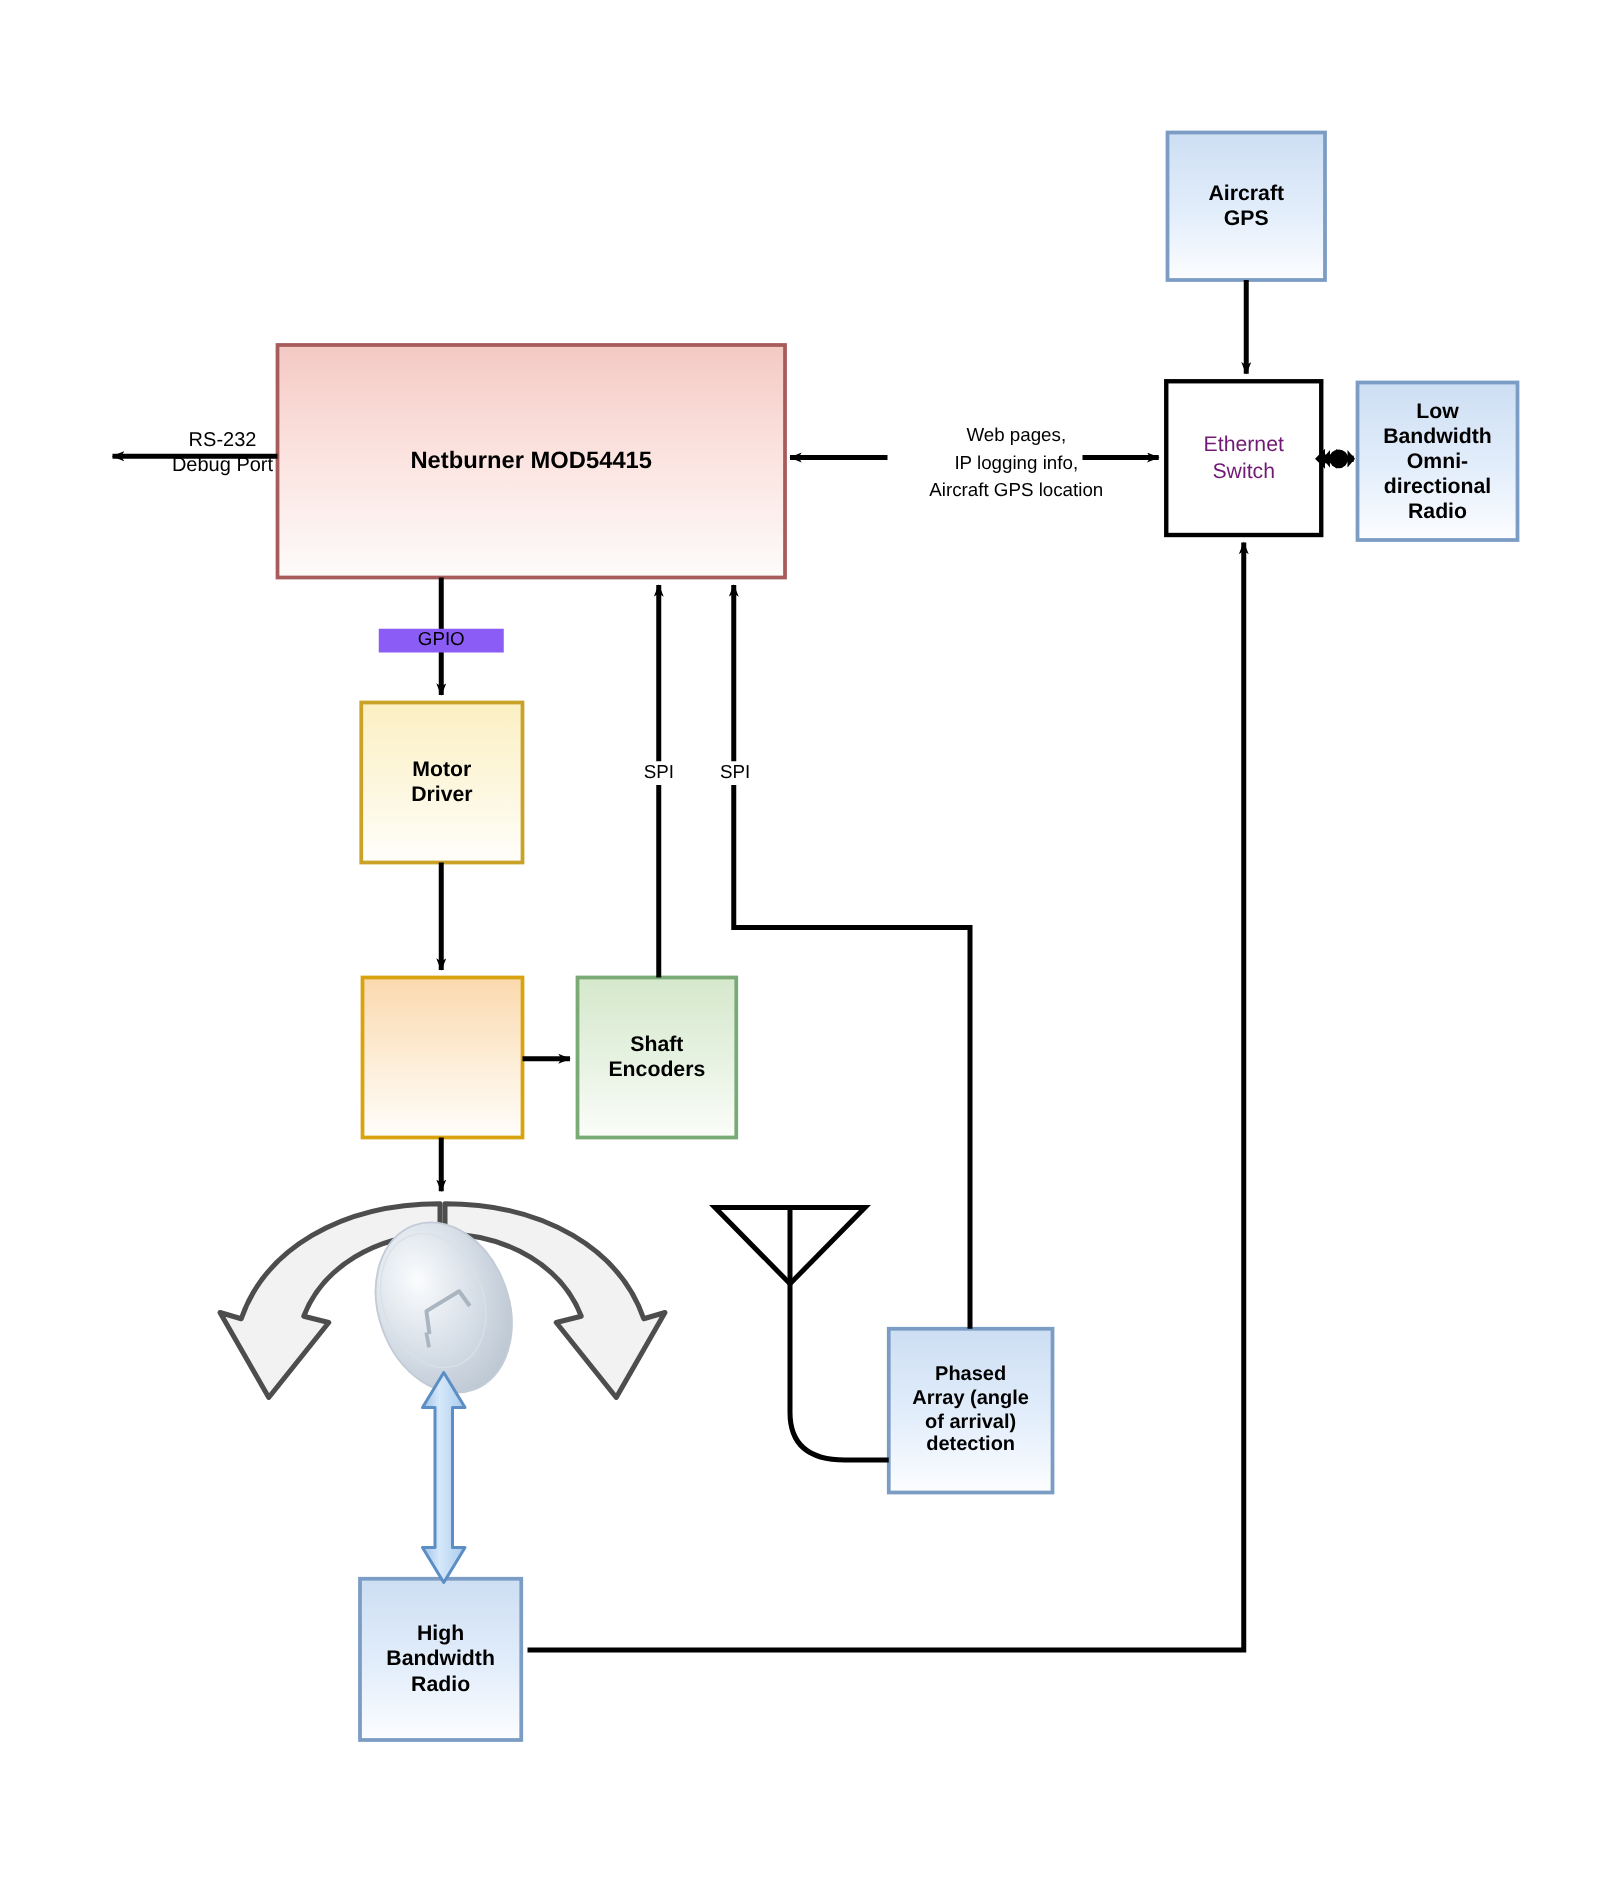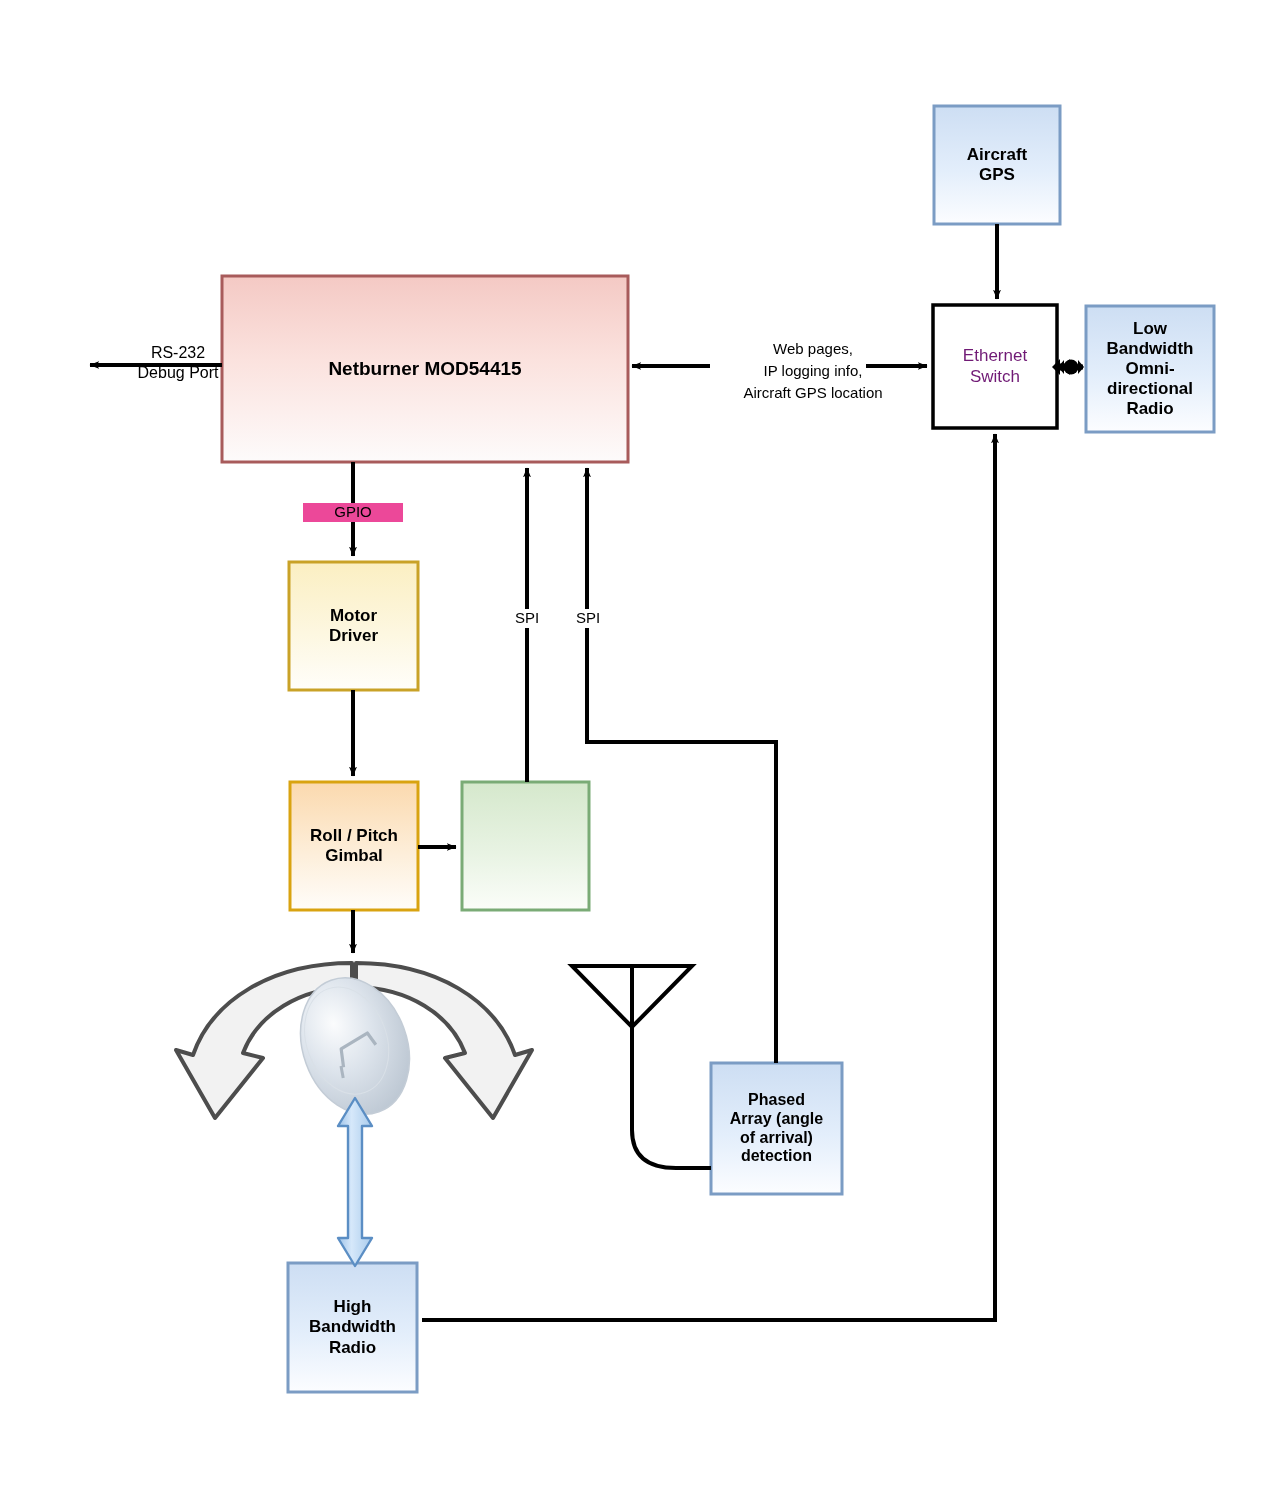--- a/index.html
+++ b/index.html
@@ -168,43 +168,43 @@
 Omni-
 directional
 Radio</span>
   </div>
 
   <div class="box b-bold" style="left:289px;top:562px;width:129px;height:128px;font-size:17px;">
     <span class="lbl" style="white-space:pre-line;text-align:center;">Motor
 Driver</span>
   </div>
 
-  <div class="box b-bold" style="left:290px;top:782px;width:128px;height:128px;font-size:17px;">
-    <span class="lbl" style="white-space:pre-line;">Roll / Pitch
-Gimbal</span>
-  </div>
-
+
+  <div class="box b-bold" style="left:462px;top:782px;width:127px;height:128px;font-size:17px;">
+    <span class="lbl" style="white-space:pre-line;">Shaft
+Encoders</span>
+  </div>
 
   <div class="box b-bold" style="left:711px;top:1063px;width:131px;height:131px;font-size:16px;">
     <span class="lbl" style="white-space:pre-line;">Phased
 Array (angle
 of arrival)
 detection</span>
   </div>
 
   <div class="box b-bold" style="left:288px;top:1263px;width:129px;height:129px;font-size:17px;">
     <span class="lbl" style="white-space:pre-line;">High
 Bandwidth
 Radio</span>
   </div>
 
   <div class="txt txt-light" style="left:103px;top:343px;width:150px;font-size:16px;white-space:pre-line;">RS-232
 Debug Port</div>
 
-  <div class="txt txt-light" style="left:303px;top:503px;width:100px;font-size:15px;background:#ec4899;">GPIO</div>
+  <div class="txt txt-light" style="left:303px;top:503px;width:100px;font-size:15px;background:#8b5cf6;">GPIO</div>
 
   <div class="txt txt-light" style="left:497px;top:609px;width:60px;font-size:15px;background:#fff;">SPI</div>
 
   <div class="txt txt-light" style="left:558px;top:609px;width:60px;font-size:15px;background:#fff;">SPI</div>
 
   <div class="txt txt-light" style="left:693px;top:338px;width:240px;font-size:15px;white-space:pre-line;line-height:1.45;">Web pages,
 IP logging info,
 Aircraft GPS location</div>
 
 </div>

